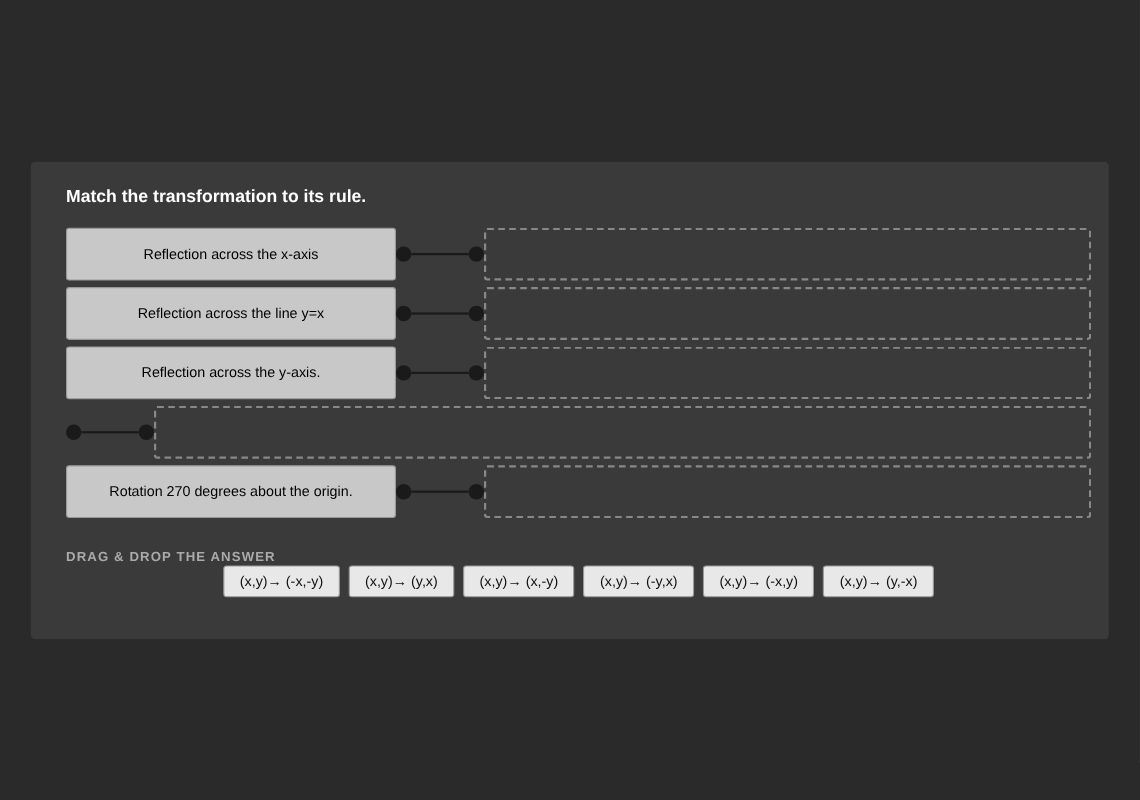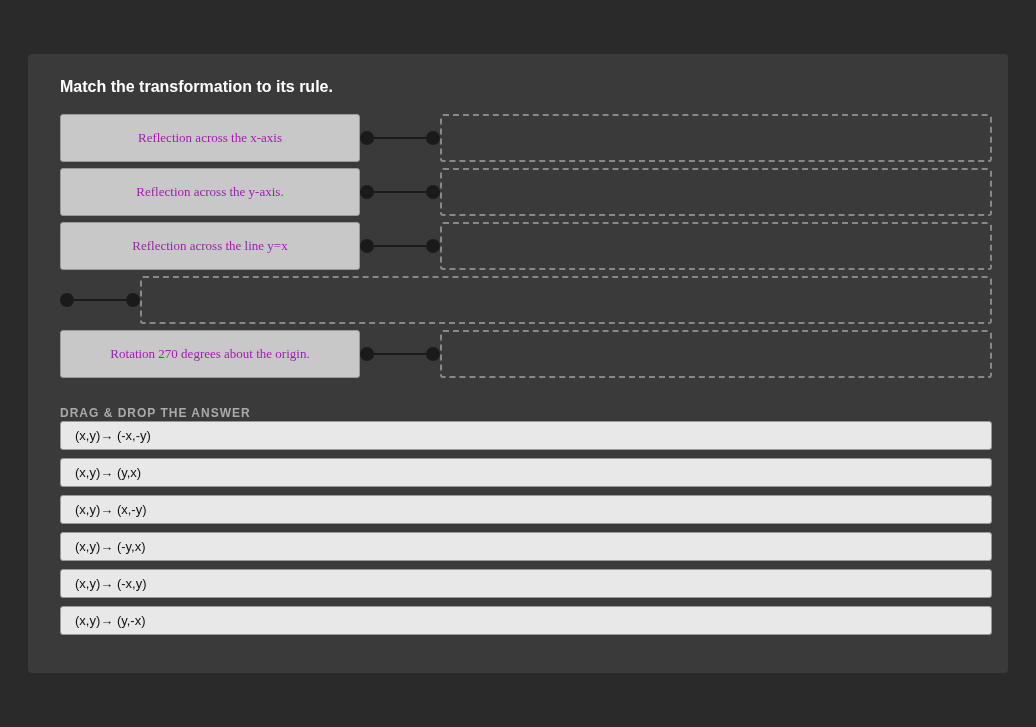--- a/index.html
+++ b/index.html
@@ -42,23 +42,22 @@
       border: 1px solid #999;
       border-radius: 3px;
       width: 300px;
       min-height: 48px;
       display: flex;
       align-items: center;
       justify-content: center;
       text-align: center;
       padding: 8px 12px;
       font-size: 13px;
-      color: #a21caf;
+      color: #000000;
       flex-shrink: 0;
-      font-family: Liberation Serif, serif;
     }
     .connector {
       display: flex;
       align-items: center;
       width: 80px;
       flex-shrink: 0;
     }
     .dot {
       width: 14px;
       height: 14px;
@@ -97,51 +96,50 @@
       color: #111;
       cursor: grab;
       white-space: nowrap;
     }
     .drag-items-row {
       display: flex;
       flex-wrap: wrap;
       gap: 8px;
       justify-content: center;
       margin-bottom: 6px;
-      flex-direction: column;
     }
   </style>
 </head>
 <body>
 
 <div class="main-container">
   <div class="page-title">Match the transformation to its rule.</div>
 
   <div class="matching-area">
 
   <div class="match-row">
         <div class="left-box">Reflection across the x-axis</div>
         <div class="connector">
       <div class="dot"></div>
       <div class="line"></div>
       <div class="dot"></div>
     </div>
         <div class="right-box"></div>
       </div>
       <div class="match-row">
-        <div class="left-box">Reflection across the y-axis.</div>
+        <div class="left-box">Reflection across the line y=x</div>
         <div class="connector">
       <div class="dot"></div>
       <div class="line"></div>
       <div class="dot"></div>
     </div>
         <div class="right-box"></div>
       </div>
       <div class="match-row">
-        <div class="left-box">Reflection across the line y=x</div>
+        <div class="left-box">Reflection across the y-axis.</div>
         <div class="connector">
       <div class="dot"></div>
       <div class="line"></div>
       <div class="dot"></div>
     </div>
         <div class="right-box"></div>
       </div>
       <div class="match-row">
         <div class="connector">
       <div class="dot"></div>

